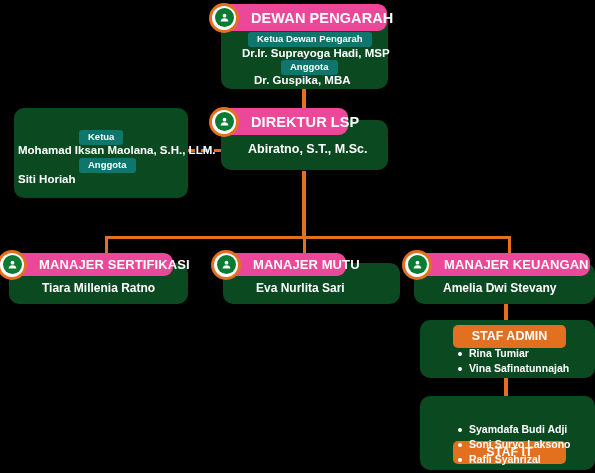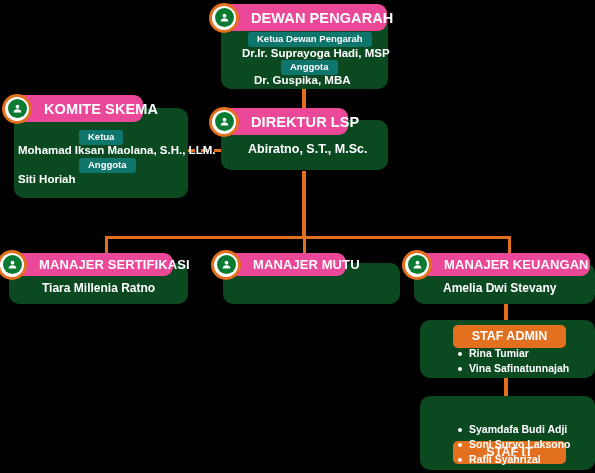--- a/index.html
+++ b/index.html
@@ -143,33 +143,20 @@
       <span class="htext">DEWAN PENGARAH</span>
     </div>
     <div class="role-badge" style="left:43px;top:30px;font-size:9.5px;">Ketua Dewan Pengarah</div>
     <div class="person-name" style="left:37px;top:45px;font-size:11.5px;">Dr.Ir. Suprayoga Hadi, MSP</div>
     <div class="role-badge" style="left:76px;top:58px;font-size:9.5px;">Anggota</div>
     <div class="person-name" style="left:49px;top:72px;font-size:11.5px;">Dr. Guspika, MBA</div>
   </div>
 
   <div class="node" style="left:0px;top:95px;width:190px;height:110px;">
     <div class="node-body" style="left:14px;top:13px;width:174px;height:90px;"></div>
-    <div class="node-header" style="left:14px;top:0px;width:129px;height:27px;font-size:14.5px;">
-      <span class="ic">
-        <span class="ring">
-          <span class="disc">
-            <svg width="13" height="13" viewBox="0 0 24 24" aria-hidden="true">
-              <circle cx="12" cy="8.6" r="3.5" fill="#ffffff"></circle>
-              <path d="M4.8 19.5c0-4.1 3.3-6.3 7.2-6.3s7.2 2.2 7.2 6.3z" fill="#ffffff"></path>
-            </svg>
-          </span>
-        </span>
-      </span>
-      <span class="htext">KOMITE SKEMA</span>
-    </div>
     <div class="role-badge" style="left:79px;top:35px;font-size:9.5px;">Ketua</div>
     <div class="person-name" style="left:18px;top:49px;font-size:11.5px;">Mohamad Iksan Maolana, S.H., LLM.</div>
     <div class="role-badge" style="left:79px;top:63px;font-size:9.5px;">Anggota</div>
     <div class="person-name" style="left:18px;top:78px;font-size:11.5px;">Siti Horiah</div>
   </div>
 
   <div class="node" style="left:205px;top:108px;width:185px;height:64px;">
     <div class="node-body" style="left:16px;top:12px;width:167px;height:50px;"></div>
     <div class="node-header" style="left:16px;top:0px;width:127px;height:27px;font-size:14.5px;">
       <span class="ic">
@@ -213,20 +200,21 @@
           <span class="disc">
             <svg width="13" height="13" viewBox="0 0 24 24" aria-hidden="true">
               <circle cx="12" cy="8.6" r="3.5" fill="#ffffff"></circle>
               <path d="M4.8 19.5c0-4.1 3.3-6.3 7.2-6.3s7.2 2.2 7.2 6.3z" fill="#ffffff"></path>
             </svg>
           </span>
         </span>
       </span>
       <span class="htext">MANAJER MUTU</span>
     </div>
+    <div class="person-name" style="left:44px;top:31px;font-size:12px;">Eva Nurlita Sari</div>
   </div>
 
   <div class="node" style="left:405px;top:250px;width:190px;height:55px;">
     <div class="node-body" style="left:9px;top:13px;width:181px;height:41px;"></div>
     <div class="node-header" style="left:9px;top:3px;width:176px;height:23px;font-size:13px;">
       <span class="ic">
         <span class="ring">
           <span class="disc">
             <svg width="13" height="13" viewBox="0 0 24 24" aria-hidden="true">
               <circle cx="12" cy="8.6" r="3.5" fill="#ffffff"></circle>

